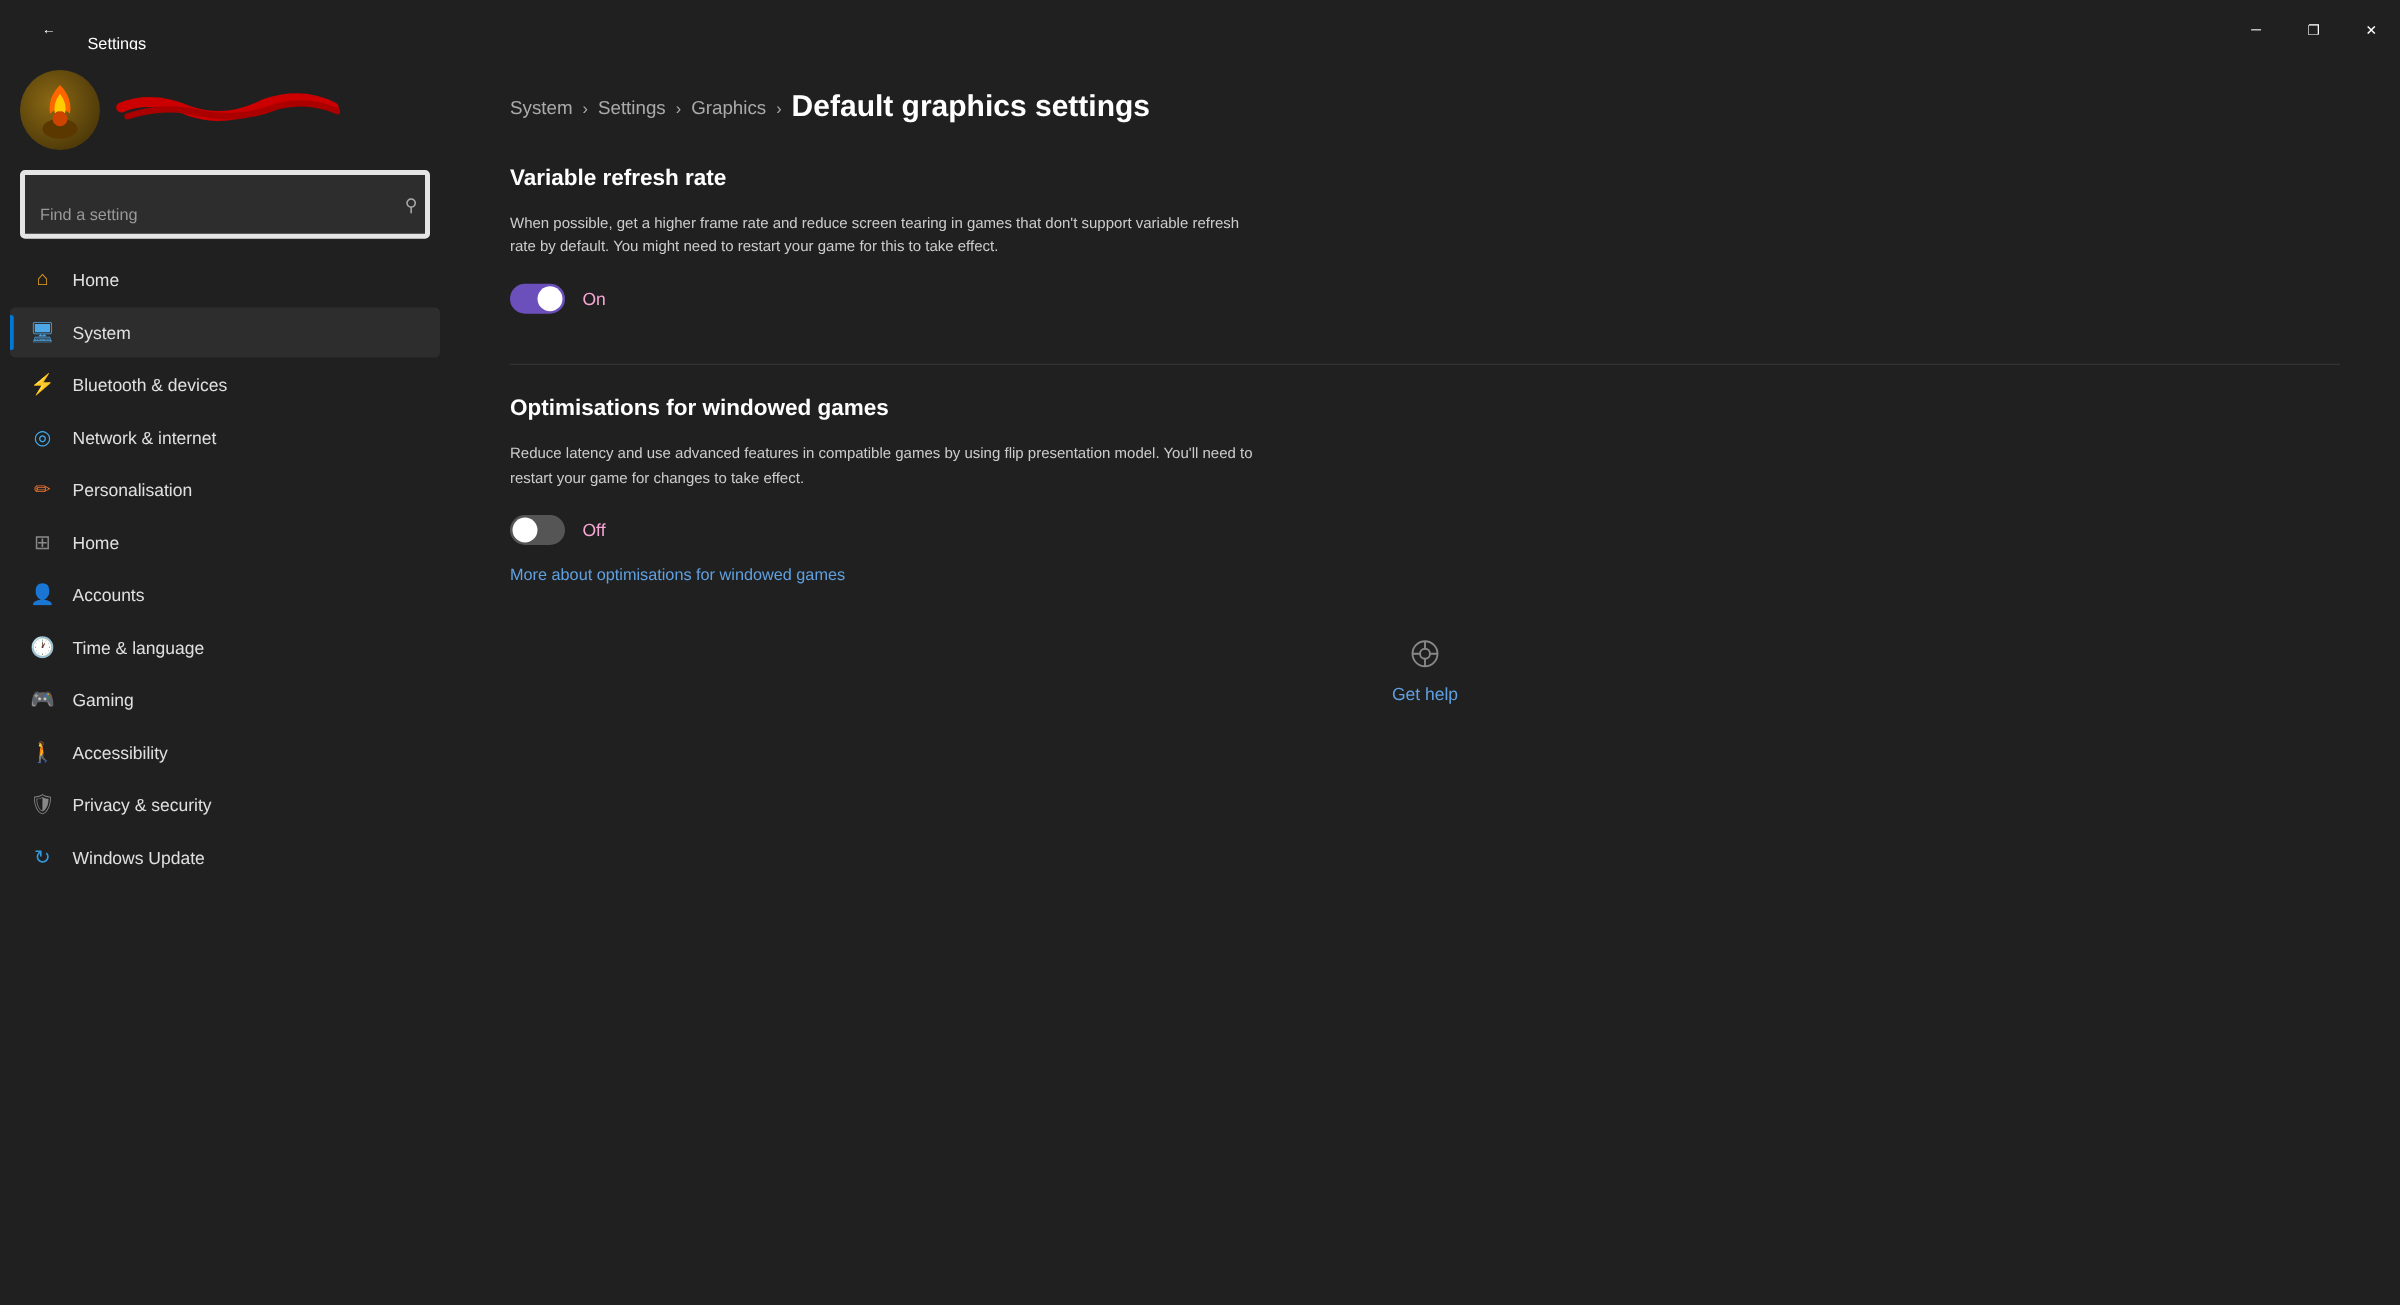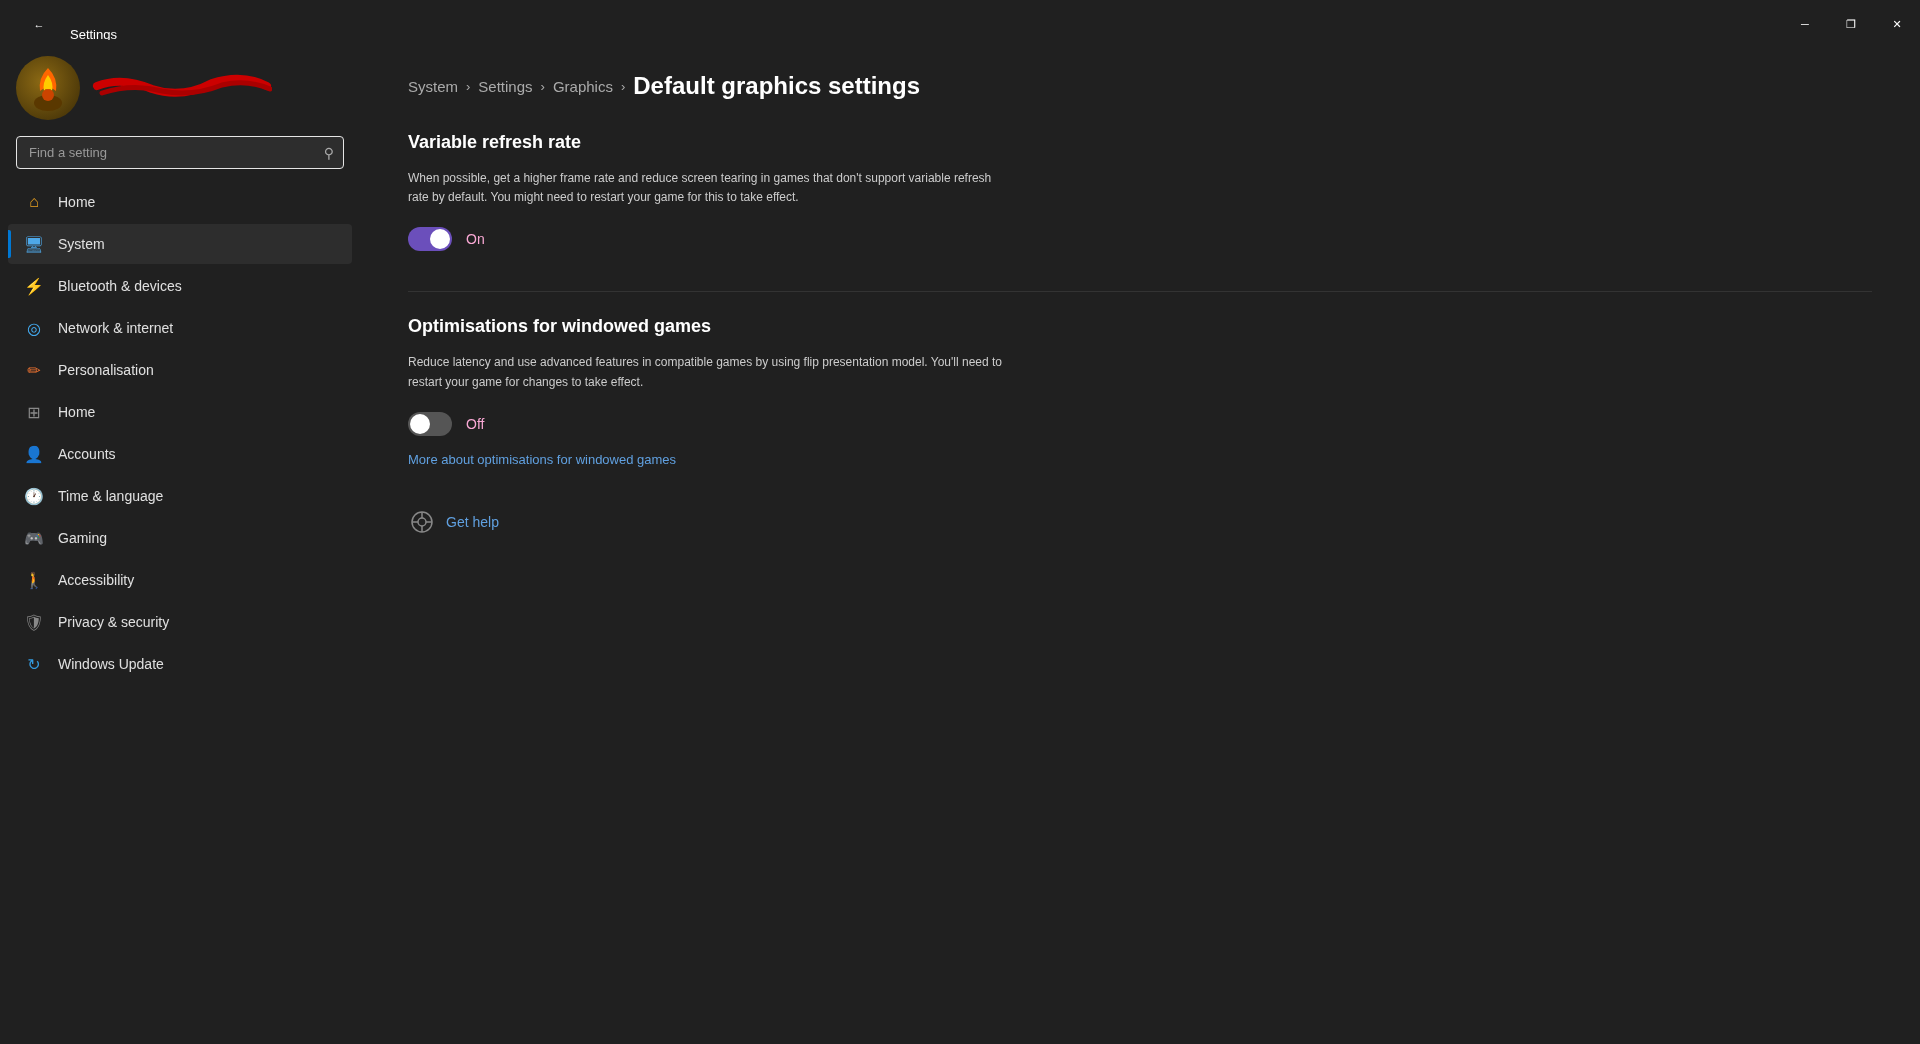--- a/index.html
+++ b/index.html
@@ -97,23 +97,23 @@
       justify-content: center;
     }
 
     .search-box {
       margin: 4px 16px 12px 16px;
       position: relative;
     }
     .search-input {
       width: 100%;
       background: #2d2d2d;
-      border: 1px solid #e5e5e5;
+      border: 4px solid #e5e5e5;
       border-radius: 4px;
-      padding: 8px 36px 8px 12px;
+      padding: 24px 36px 8px 12px;
       color: #fff;
       font-size: 13px;
       outline: none;
     }
     .search-input::placeholder { color: #999; }
     .search-icon-wrap {
       position: absolute;
       right: 10px;
       top: 50%;
       transform: translateY(-50%);
@@ -250,20 +250,21 @@
       display: inline-block;
       margin-top: 8px;
     }
 
     
     .get-help-row {
       display: flex;
       align-items: center;
       gap: 10px;
       margin-top: 40px;
+      flex-direction: column;
     }
     .get-help-icon {
       width: 28px;
       height: 28px;
       display: flex;
       align-items: center;
       justify-content: center;
       font-size: 18px;
       color: #aaa;
     }

